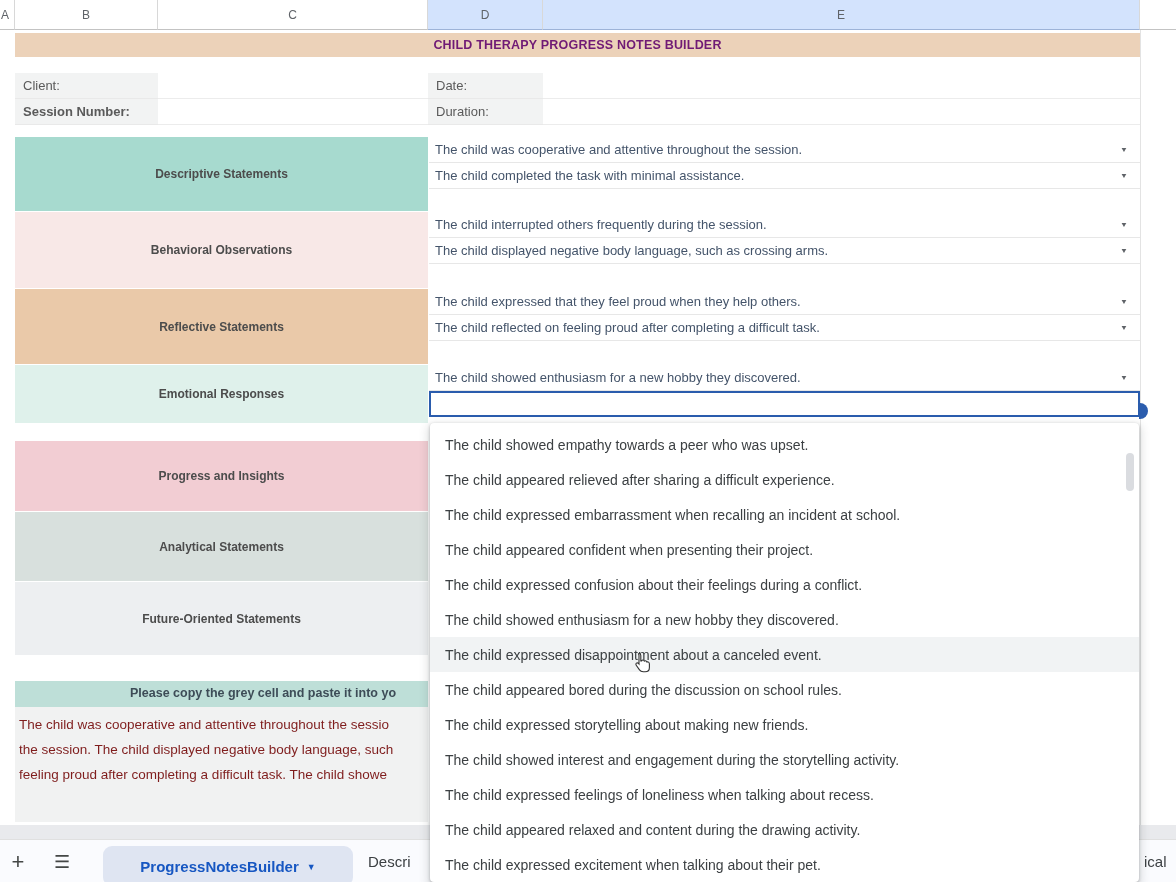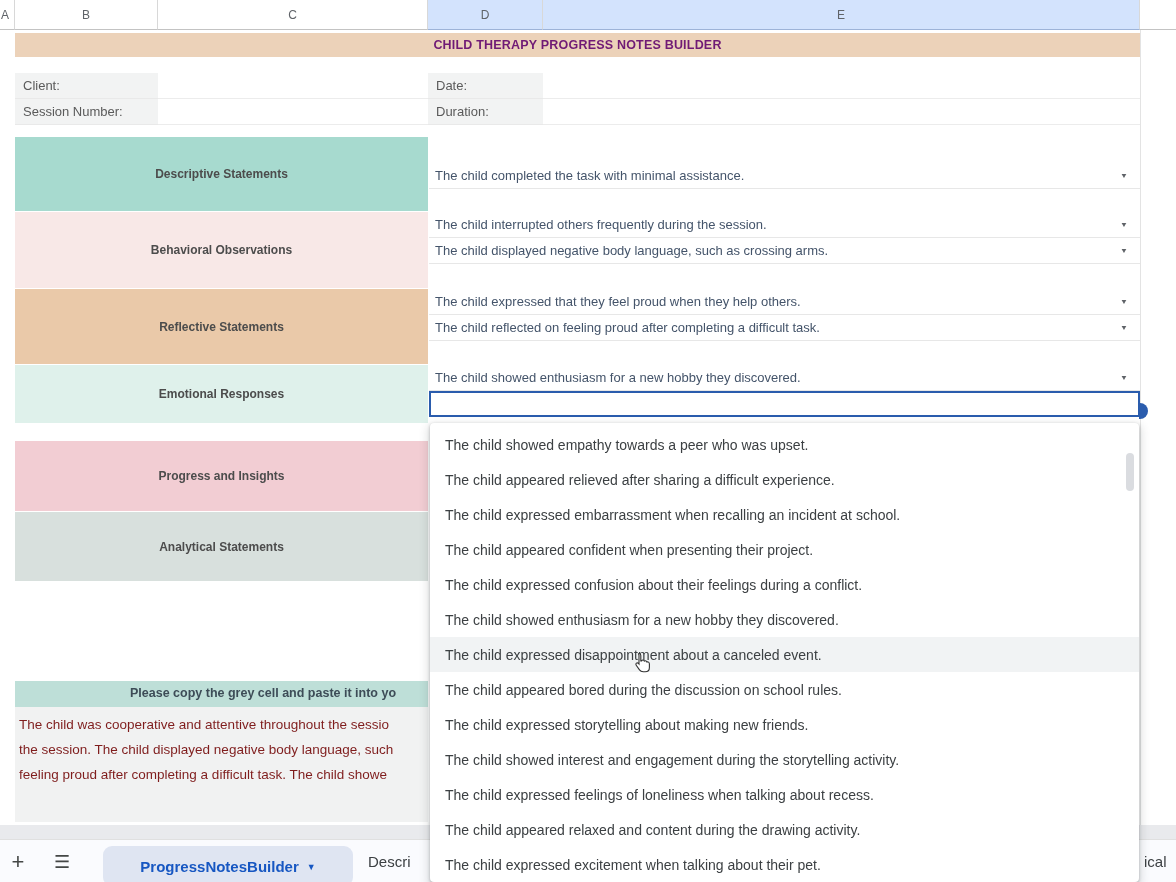--- a/index.html
+++ b/index.html
@@ -140,21 +140,21 @@
 
   <div class="abs label-cell" style="left:15px;top:73px;width:143px;">
       <span>Client:</span>
     </div>
   <div class="abs value-cell" style="left:158px;top:73px;width:270px;"></div>
   <div class="abs label-cell" style="left:428px;top:73px;width:115px;">
       <span>Date:</span>
     </div>
   <div class="abs value-cell" style="left:543px;top:73px;width:597px;"></div>
 
-  <div class="abs label-cell" style="left:15px;top:99px;width:143px;">
+  <div class="abs label-cell" style="left:15px;top:99px;width:143px;font-weight:bold;">
       <span>Session Number:</span>
     </div>
   <div class="abs value-cell" style="left:158px;top:99px;width:270px;"></div>
   <div class="abs label-cell" style="left:428px;top:99px;width:115px;">
       <span>Duration:</span>
     </div>
   <div class="abs value-cell" style="left:543px;top:99px;width:597px;"></div>
 
   <div class="abs cat-label" style="top: 137px; height: 74px; background-color: rgb(167, 218, 207);">
       <span>Descriptive Statements</span>
@@ -167,21 +167,28 @@
     </div>
   <div class="abs cat-label" style="top: 365px; height: 58px; background-color: rgb(223, 241, 235);">
       <span>Emotional Responses</span>
     </div>
   <div class="abs cat-label" style="top: 441px; height: 70px; background-color: rgb(242, 205, 211);">
       <span>Progress and Insights</span>
     </div>
   <div class="abs cat-label" style="top: 512px; height: 69px; background-color: rgb(216, 224, 221);">
       <span>Analytical Statements</span>
     </div>
-
+  <div class="abs cat-label" style="top: 582px; height: 73px; background-color: rgb(237, 239, 241);">
+      <span>Future-Oriented Statements</span>
+    </div>
+
+  <div class="abs stmt-row" style="top:137px;">
+    <span class="stmt-text">The child was cooperative and attentive throughout the session.</span>
+    <span class="dd-arrow">▼</span>
+  </div>
   <div class="abs stmt-row" style="top:163px;">
     <span class="stmt-text">The child completed the task with minimal assistance.</span>
     <span class="dd-arrow">▼</span>
   </div>
 
   <div class="abs stmt-row" style="top:212px;">
     <span class="stmt-text">The child interrupted others frequently during the session.</span>
     <span class="dd-arrow">▼</span>
   </div>
   <div class="abs stmt-row" style="top:238px;">

